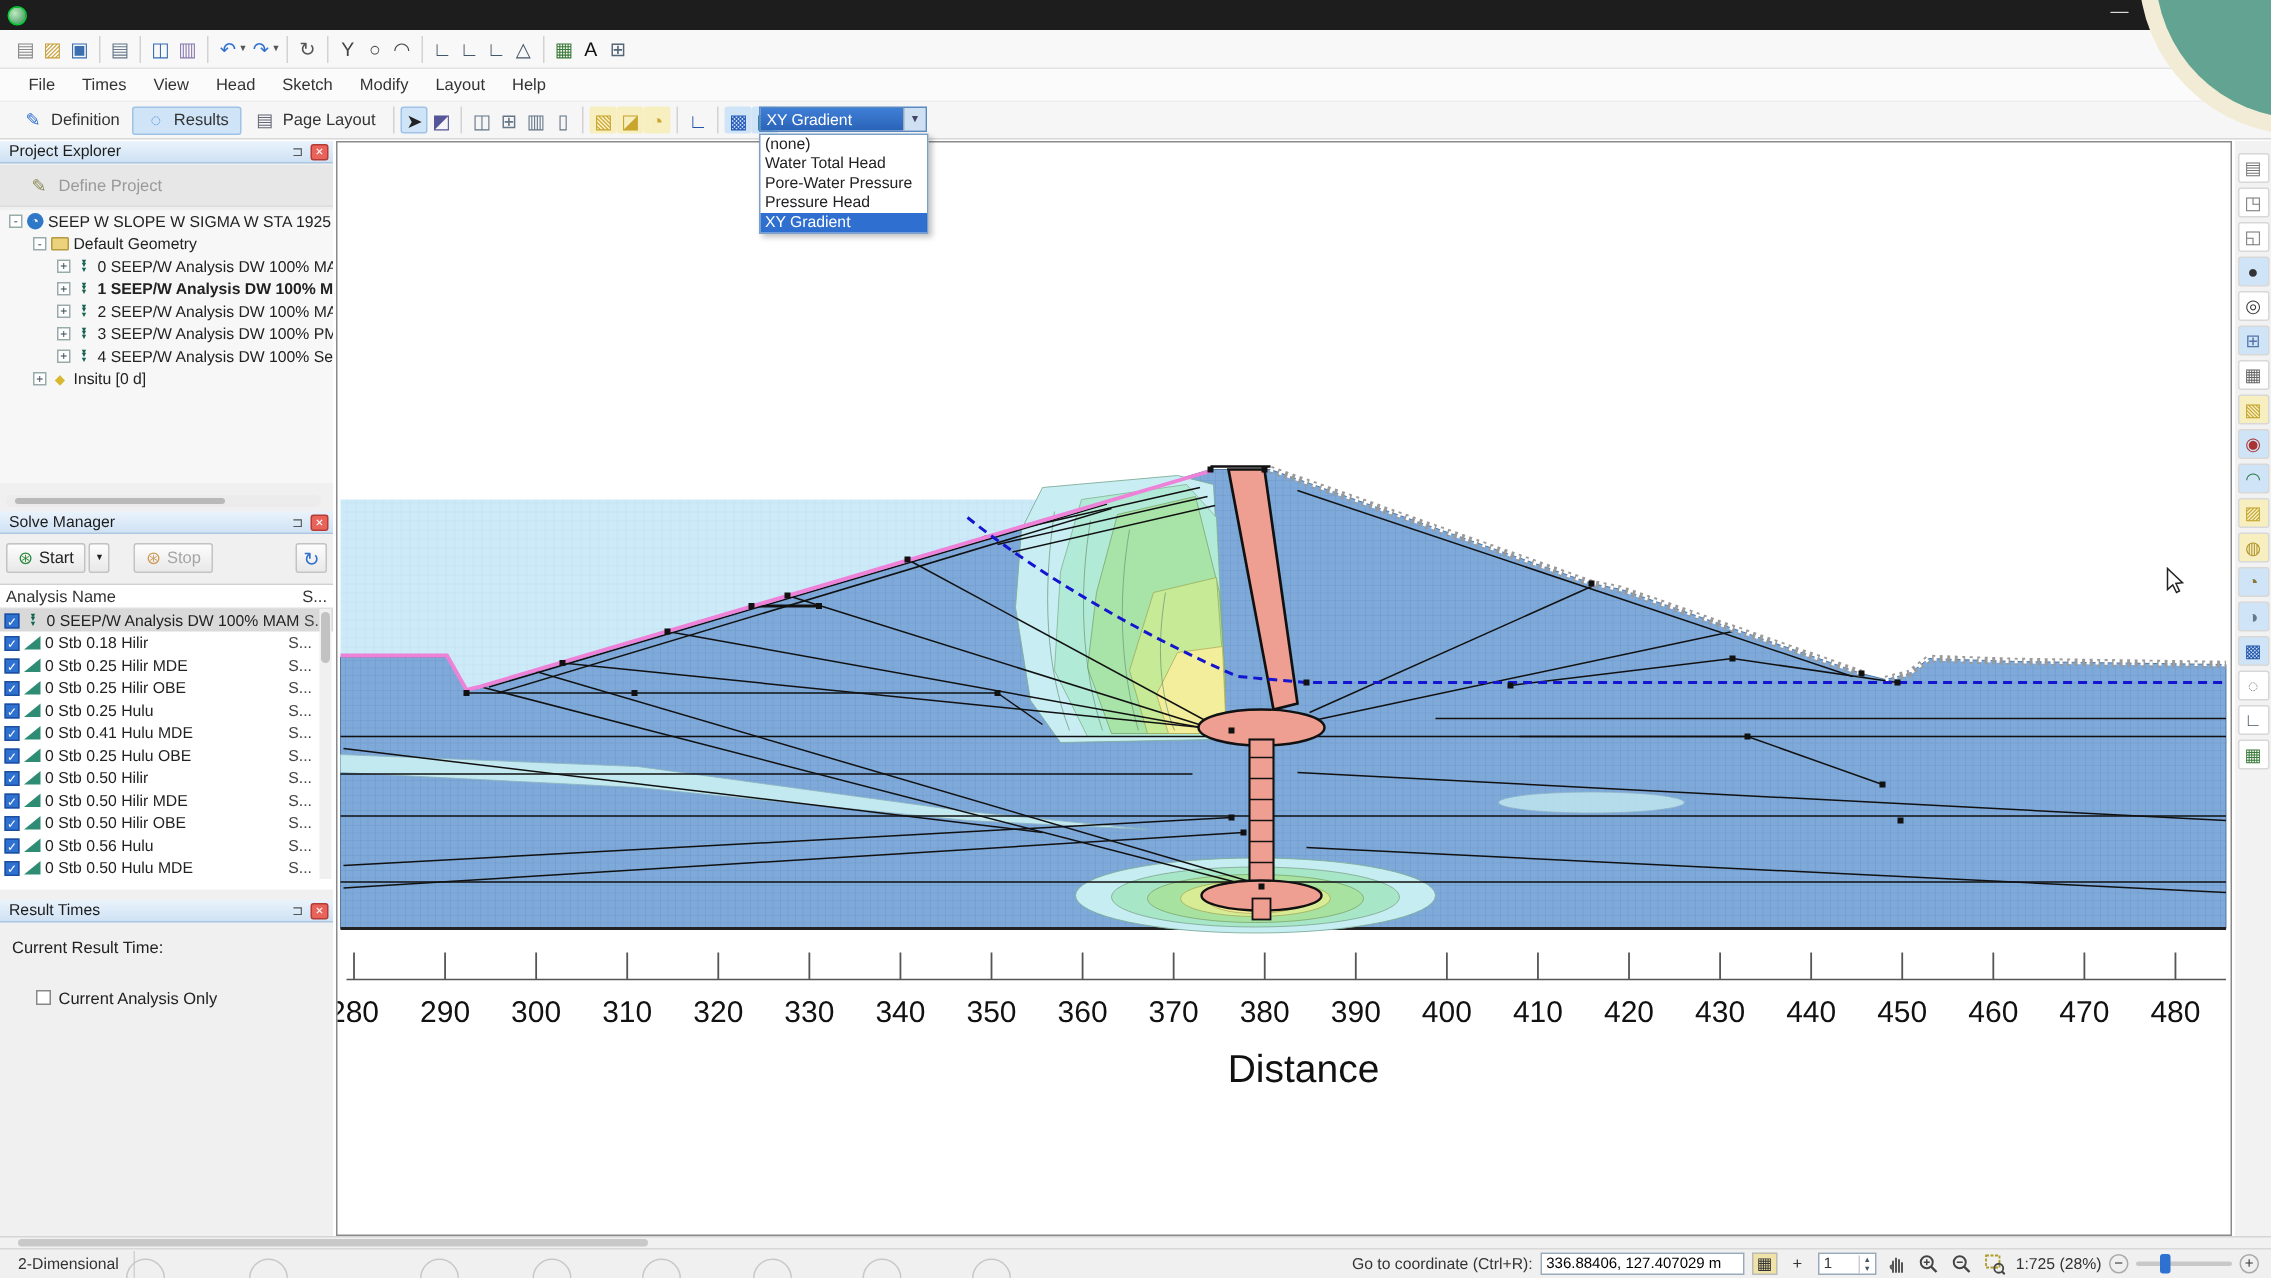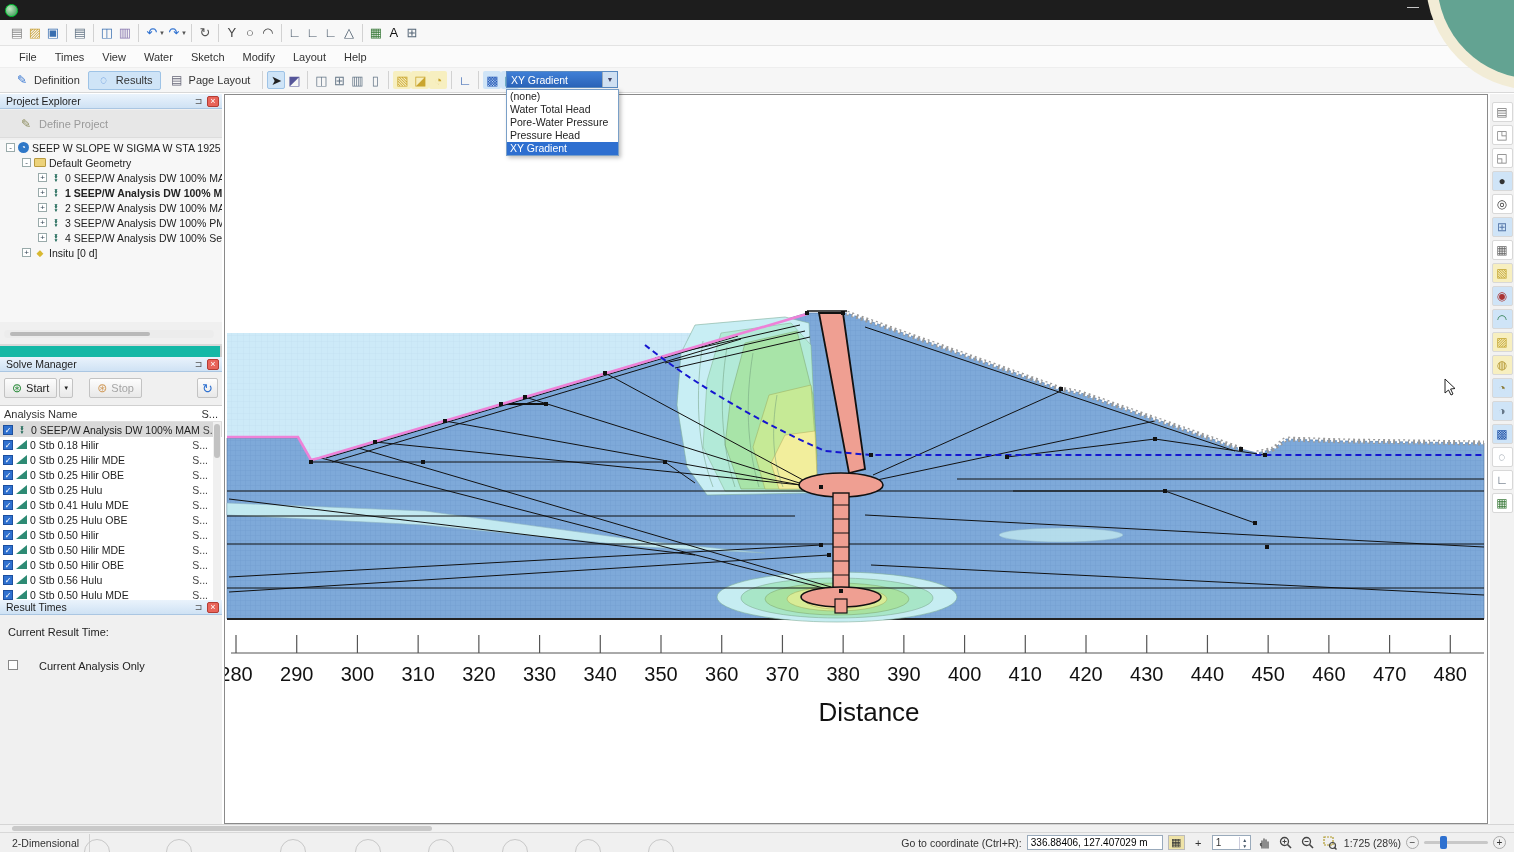--- a/index.html
+++ b/index.html
@@ -35,21 +35,21 @@
                    display:flex; align-items:center; font-size:10.5px; }
   #contour-combo .val { flex:1; padding-left:4px; white-space:nowrap; overflow:hidden; }
   #contour-combo .dd { width:15px; height:100%; background:#cfe0f2; color:#446; font-size:7px;
                        display:flex; align-items:center; justify-content:center; border-left:1px solid #9ab; }
   #contour-list { position:absolute; left:506px; top:89px; width:113px; background:#fff;
                   border:1px solid #7aa0c8; box-shadow:2px 2px 4px rgba(0,0,0,.25); z-index:50; }
   #contour-list .opt { height:13px; line-height:13px; padding-left:3px; font-size:10.5px; color:#222; white-space:nowrap; }
   #contour-list .opt.sel { background:#2e6fd0; color:#fff; }
 
   
-  #leftdock { position:absolute; left:0; top:94px; width:222px; height:730px; background:#14b8a6;
+  #leftdock { position:absolute; left:0; top:94px; width:222px; height:730px; background:#0f766e;
               border-right:2px solid #cfcfcf; }
   .panel { position:absolute; left:0; width:222px; background:#f0f0f0; border-bottom:2px solid #d9d9d9; }
   .phead { height:15px; background:linear-gradient(#eaf3fc,#cfe2f4); border-bottom:1px solid #aac6e2;
            display:flex; align-items:center; padding:0 3px 0 6px; font-size:10.5px; color:#1c1c1c; }
   .phead .sp { flex:1; }
   .pin { width:11px; height:11px; color:#555; font-size:9px; text-align:center; line-height:11px; }
   .closeb { width:12px; height:11px; background:#e8645a; border:1px solid #b43c34; color:#fff;
             font-size:9px; line-height:9px; text-align:center; border-radius:2px; margin-left:3px; }
   
   #define-strip { position:absolute; left:0; top:16px; width:222px; height:28px; background:#e7e7e7; border-bottom:1px solid #dcdcdc; }
@@ -195,21 +195,21 @@
     </div>
     <div style="display: flex; align-items: center;">
       <div class="ico" style="color: rgb(85, 102, 119);">⊞</div>
     </div>
   </div>
 
 <div id="menubar">
     <div class="mi">File</div>
     <div class="mi">Times</div>
     <div class="mi">View</div>
-    <div class="mi">Water</div>
+    <div class="mi">Head</div>
     <div class="mi">Sketch</div>
     <div class="mi">Modify</div>
     <div class="mi">Layout</div>
     <div class="mi">Help</div>
   </div>
 
 <div id="toolbar2">
   <div class="tbtn">
     <span class="ico small" style="color:#2f71d0">✎</span>
     <span>Definition</span>
@@ -334,21 +334,21 @@
           <span class="exp">+</span>
           <span class="ticon" style="color:#d8b830;">◆</span>
           <span>Insitu [0 d]</span>
         </div>
       </div>
     <div id="pe-hscroll">
         <div class="thumb"></div>
       </div>
   </div>
 
-  <div class="panel" style="top:263px; height:310px;">
+  <div class="panel" style="top:247px; height:310px;">
     <div class="phead">
       <span>Solve Manager</span>
         <span class="sp"></span>
       <span class="pin">⊐</span>
       <span class="closeb">×</span>
     </div>
     <div id="sm-tools">
       <div class="smbtn">
         <span style="color:#2a8a3a;font-size:12px;">⊛</span>
         <span>Start</span>
@@ -451,21 +451,21 @@
 
   <div class="panel" style="top:506px; height:224px; border-bottom:none;">
     <div class="phead">
       <span>Result Times</span>
         <span class="sp"></span>
       <span class="pin">⊐</span>
       <span class="closeb">×</span>
     </div>
     <div id="rt-body">
       <div style="padding:10px 0 0 8px;">Current Result Time:</div>
-      <div style="display:flex;align-items:flex-start;gap:21px;padding:22px 0 0 8px;">
+      <div style="display:flex;align-items:flex-start;gap:5px;padding:22px 0 0 24px;">
         <span class="cbx empty"></span>
         <span>Current Analysis Only</span>
       </div>
     </div>
   </div>
 </div>
 
 <div id="canvas">
 <svg width="1262" height="728" viewBox="0 0 1262 728">
   <defs>

